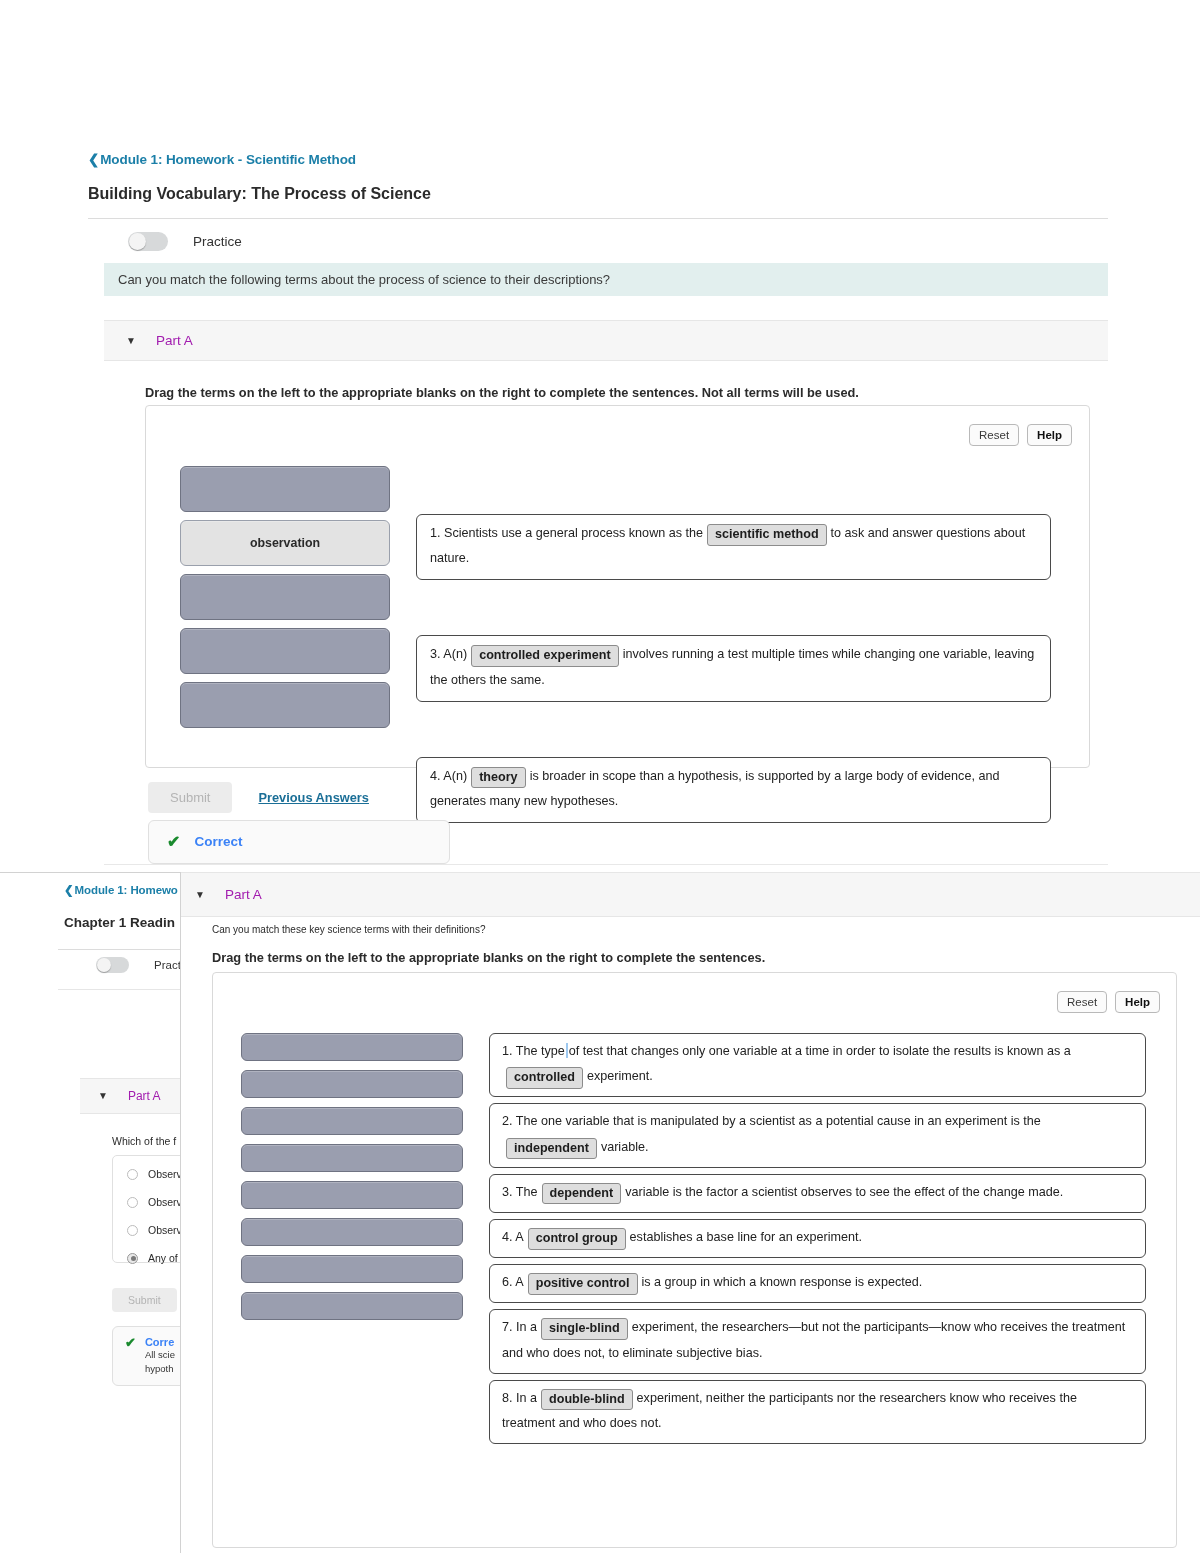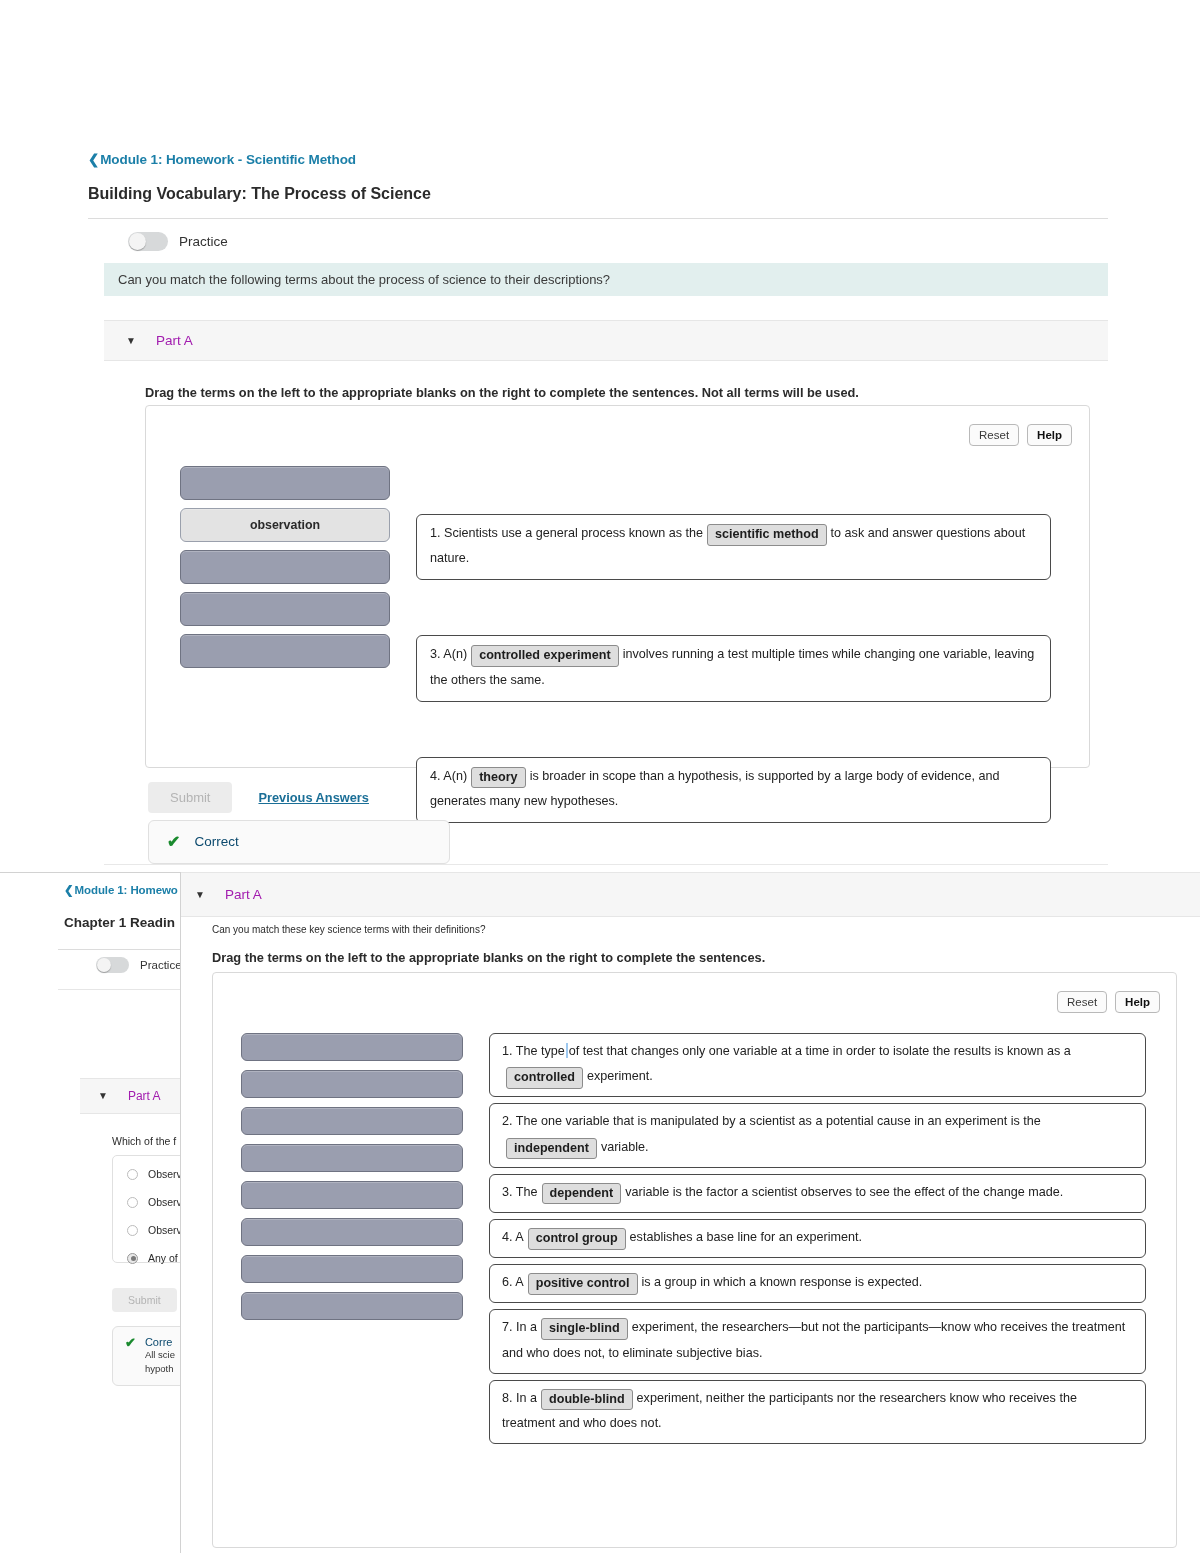--- a/index.html
+++ b/index.html
@@ -16,21 +16,21 @@
   .back-link {
     color:#1b7fa8; font-weight:bold; font-size:13.5px;
     letter-spacing:-0.1px; white-space:nowrap;
   }
   .back-link .chev { font-weight:bold; margin-right:1px; }
   .page-title {
     font-size:16px; font-weight:bold; color:#2b2b2b; white-space:nowrap;
   }
   .hrule { border-top:1px solid #dcdcdc; }
 
-  .toggle-row { display:flex; align-items:center; gap:11px; }
+  .toggle-row { display:flex; align-items:center; gap:25px; }
   .toggle {
     width:40px; height:19px; border-radius:10px;
     background:#d7d9da; position:relative; flex:none;
   }
   .toggle .knob {
     position:absolute; left:1px; top:1px;
     width:17px; height:17px; border-radius:50%;
     background:#f4f4f4; box-shadow:0 1px 1px rgba(0,0,0,.28);
   }
   .toggle-label { font-size:13.5px; color:#333; }
@@ -98,37 +98,37 @@
   }
   .prev-link {
     color:#1b6f97; font-size:12.8px; font-weight:bold; text-decoration:underline;
   }
   .feedback {
     border:1px solid #e0e0e0; border-radius:6px; background:#fafafa;
     display:flex; align-items:flex-start; gap:14px;
     padding:13px 18px;
   }
   .check { color:#1a8a2e; font-size:16px; font-weight:bold; line-height:1; }
-  .fb-title { font-size:13.5px; font-weight:normal; color:#0c4a6e; }
+  .fb-title { font-size:13.5px; font-weight:bold; color:#3b82f6; }
   .fb-body { font-size:11px; color:#333; line-height:1.45; }
 
   
   #win1 { position:absolute; left:0; top:0; width:1200px; height:900px; background:#fff; }
   #win1 .w1-back  { position:absolute; left:88px;  top:151px; }
   #win1 .w1-title { position:absolute; left:88px;  top:185px; }
   #win1 .w1-rule  { position:absolute; left:88px;  top:218px; width:1020px; }
   #win1 .w1-tog   { position:absolute; left:128px; top:232px; }
   #win1 .w1-ban   { position:absolute; left:104px; top:263px; width:1004px; }
   #win1 .w1-part  { position:absolute; left:104px; top:320px; width:1004px; }
   #win1 .w1-instr { position:absolute; left:145px; top:385px; }
   #win1 .w1-panel { position:absolute; left:145px; top:405px; width:945px; height:363px; }
   #win1 .w1-panel .dd-toolbar { position:absolute; right:17px; top:18px; }
   #win1 .w1-panel .dd-body { position:absolute; left:34px; top:60px; right:38px; }
   #win1 .w1-bank  { width:210px; gap:8px; }
-  #win1 .w1-bank .slot, #win1 .w1-bank .slot.filled { height:34px; }
+  #win1 .w1-bank .slot, #win1 .w1-bank .slot.filled { height:46px; }
   #win1 .w1-sent  { gap:7px; }
   #win1 .w1-sent .sentence { padding:6px 13px 8px;margin-top:48px; }
   #win1 .w1-actions {
     position:absolute; left:148px; top:782px;
     display:flex; align-items:center; gap:26px;
   }
   #win1 .w1-fb { position:absolute; left:148px; top:820px; width:302px; }
   #win1 .w1-bottomrule { position:absolute; left:104px; top:864px; width:1004px; border-top:1px solid #e8e8e8; }
 
   

